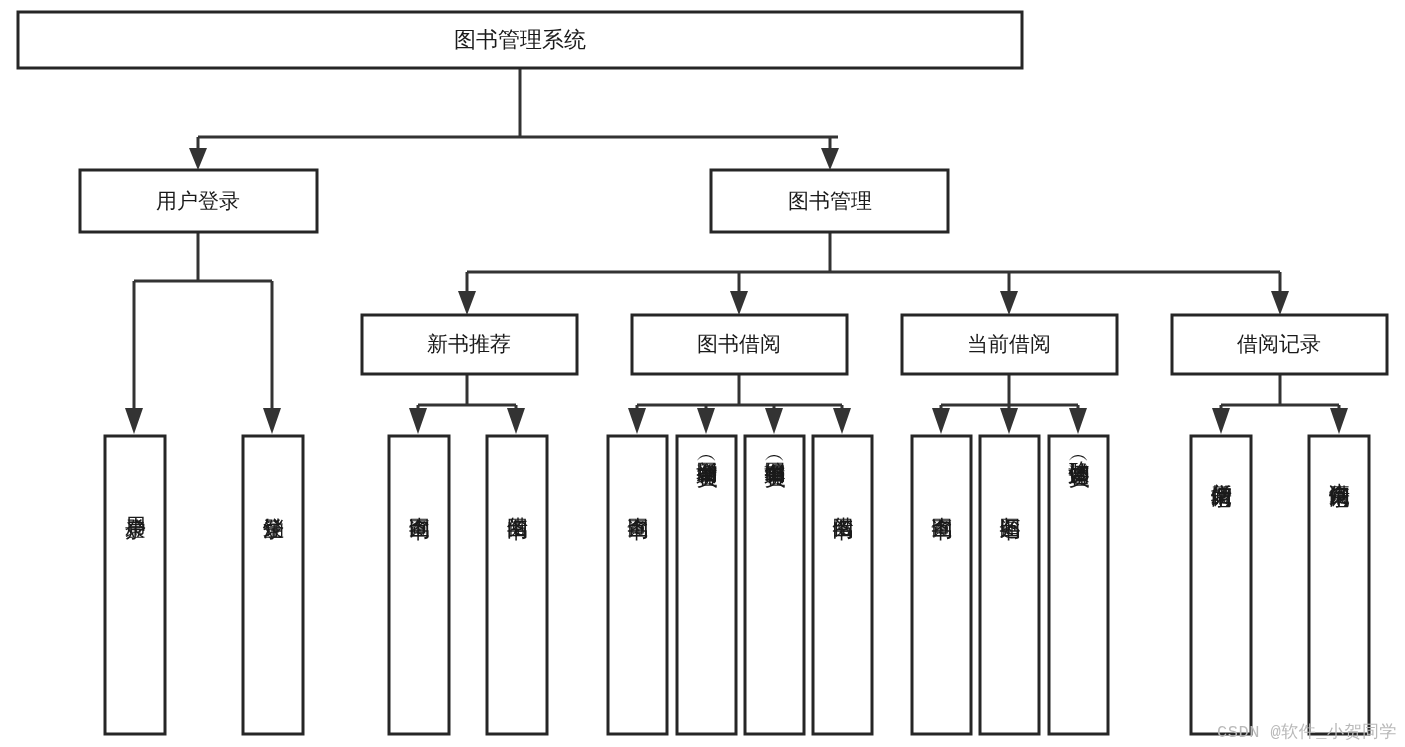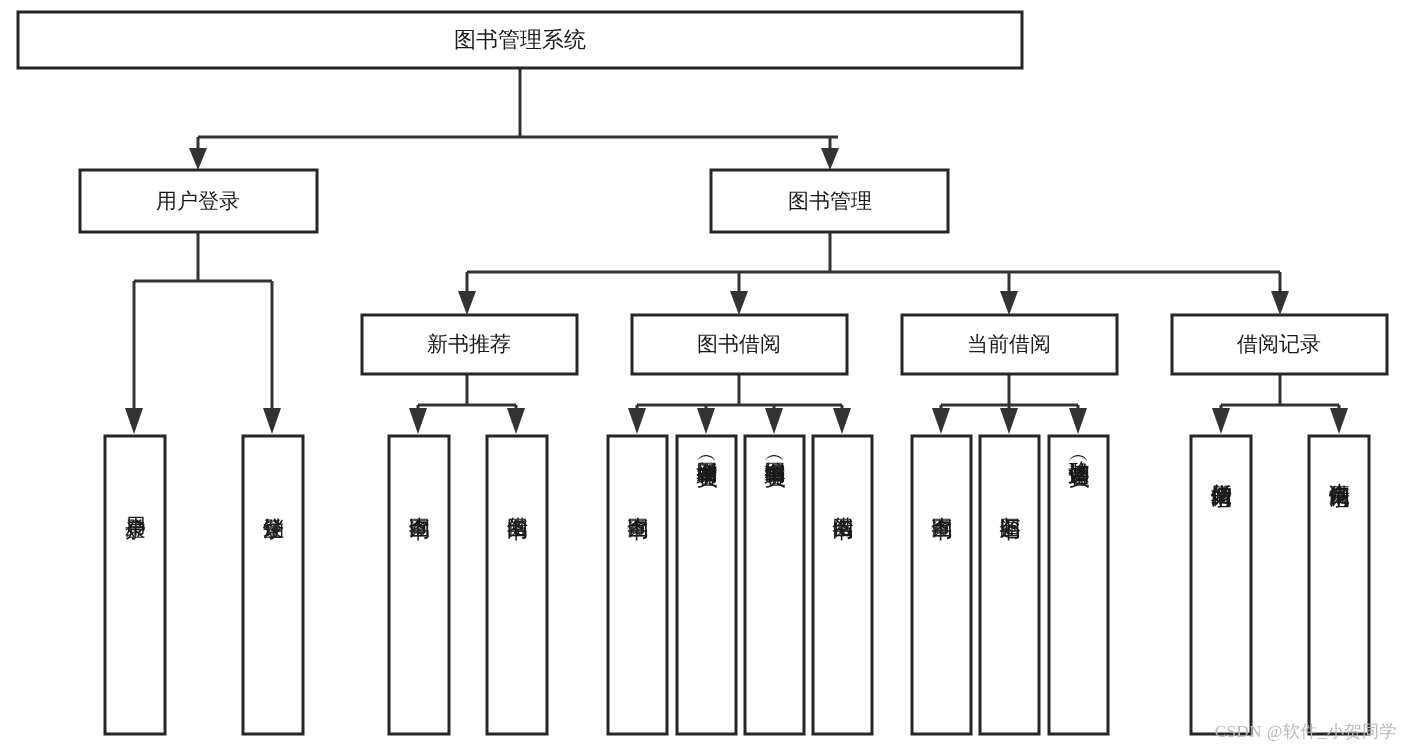--- a/index.html
+++ b/index.html
@@ -72,21 +72,21 @@
     writing-mode: vertical-rl;
     text-orientation: upright;
     letter-spacing: 1px;
     white-space: nowrap;
     text-align: left;
   }
   .watermark {
     position: absolute;
     right: 8px;
     bottom: 4px;
-    font-family: Liberation Serif, serif;
+    font-family: Liberation Mono, monospace;
     font-size: 17px;
     color: #b9b9b9;
     letter-spacing: 0.5px;
     user-select: none;
   }
 </style>
 </head>
 <body>
 
 <div id="diagram-root">

